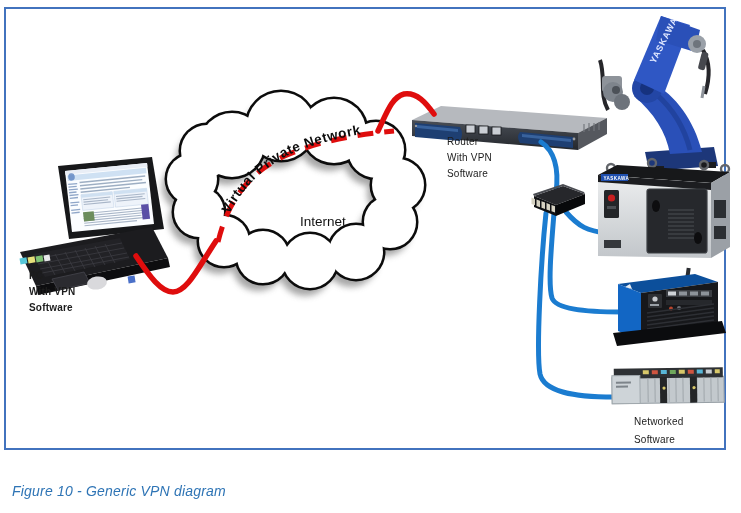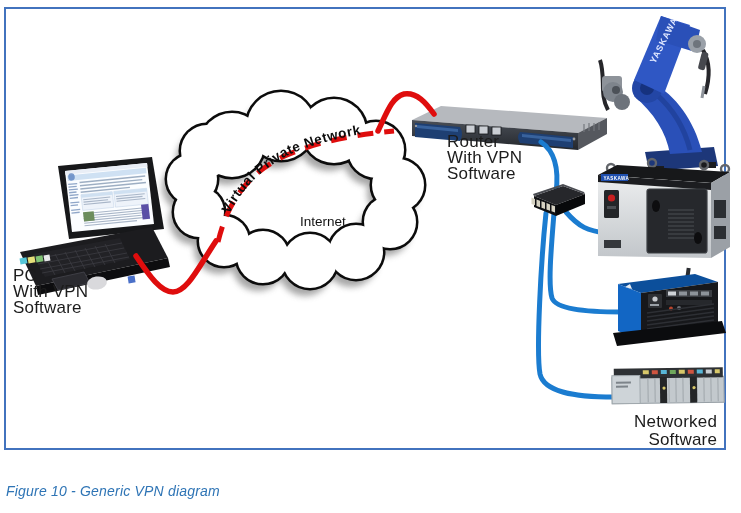--- a/index.html
+++ b/index.html
@@ -1,19 +1,19 @@
 <!DOCTYPE html>
 <html><head>
 <meta charset="utf-8">
 <style>
   html,body{margin:0;padding:0;background:#fff;}
   body{width:741px;height:513px;position:relative;font-family:"Liberation Sans",sans-serif;overflow:hidden;}
   .figure-frame{position:absolute;left:4px;top:7px;width:722px;height:443px;border:2px solid #4273be;background:#fff;box-sizing:border-box;}
-  .dev-label{position:absolute;font-size:17px;line-height:16px;color:#1c1c1c;letter-spacing:.2px;white-space:nowrap;}
-  .caption{position:absolute;left:6px;top:483px;font-size:14px;font-style:italic;color:#2e74b5;letter-spacing:.2px;}
+  .dev-label{position:absolute;font-size:10px;line-height:16px;color:#1c1c1c;letter-spacing:.2px;white-space:nowrap;}
+  .caption{position:absolute;left:12px;top:483px;font-size:14px;font-style:italic;color:#2e74b5;letter-spacing:.2px;}
   svg{position:absolute;left:0;top:0;}
   svg text{font-family:"Liberation Sans",sans-serif;}
 </style>
 </head>
 <body>
 
 <div class="figure-frame"></div>
 
 <svg width="741" height="513" viewBox="0 0 741 513">
   <defs>
@@ -322,30 +322,30 @@
     <rect x="660" y="377" width="7" height="26" fill="#232527"></rect>
     <rect x="690" y="377" width="7" height="26" fill="#232527"></rect>
     <rect x="612" y="375" width="28" height="28" fill="#ced4d8" stroke="#a0a8ad" stroke-width="1"></rect>
     <rect x="616" y="381" width="15" height="2" fill="#7d848a"></rect>
     <rect x="616" y="385" width="12" height="2" fill="#7d848a"></rect>
     <circle cx="664" cy="388" r="1.6" fill="#d8c86a"></circle>
     <circle cx="694" cy="388" r="1.6" fill="#d8c86a"></circle>
   </g>
 </svg>
 
-<div class="dev-label" style="left:13px;top:268px;">
+<div class="dev-label" style="left:29px;top:268px;font-weight:bold;">
   <div>PC</div>
   <div>With VPN</div>
   <div>Software</div>
 </div>
 
 <div class="dev-label" style="left:447px;top:134px;">
   <div>Router</div>
   <div>With VPN</div>
   <div>Software</div>
 </div>
 
-<div class="dev-label" style="left:634px;top:413px;line-height:18px;text-align:right;">
+<div class="dev-label" style="left:634px;top:413px;line-height:18px;">
   <div>Networked</div>
   <div>Software</div>
 </div>
 
 <div class="caption">Figure 10 - Generic VPN diagram</div>
 
 </body></html>

